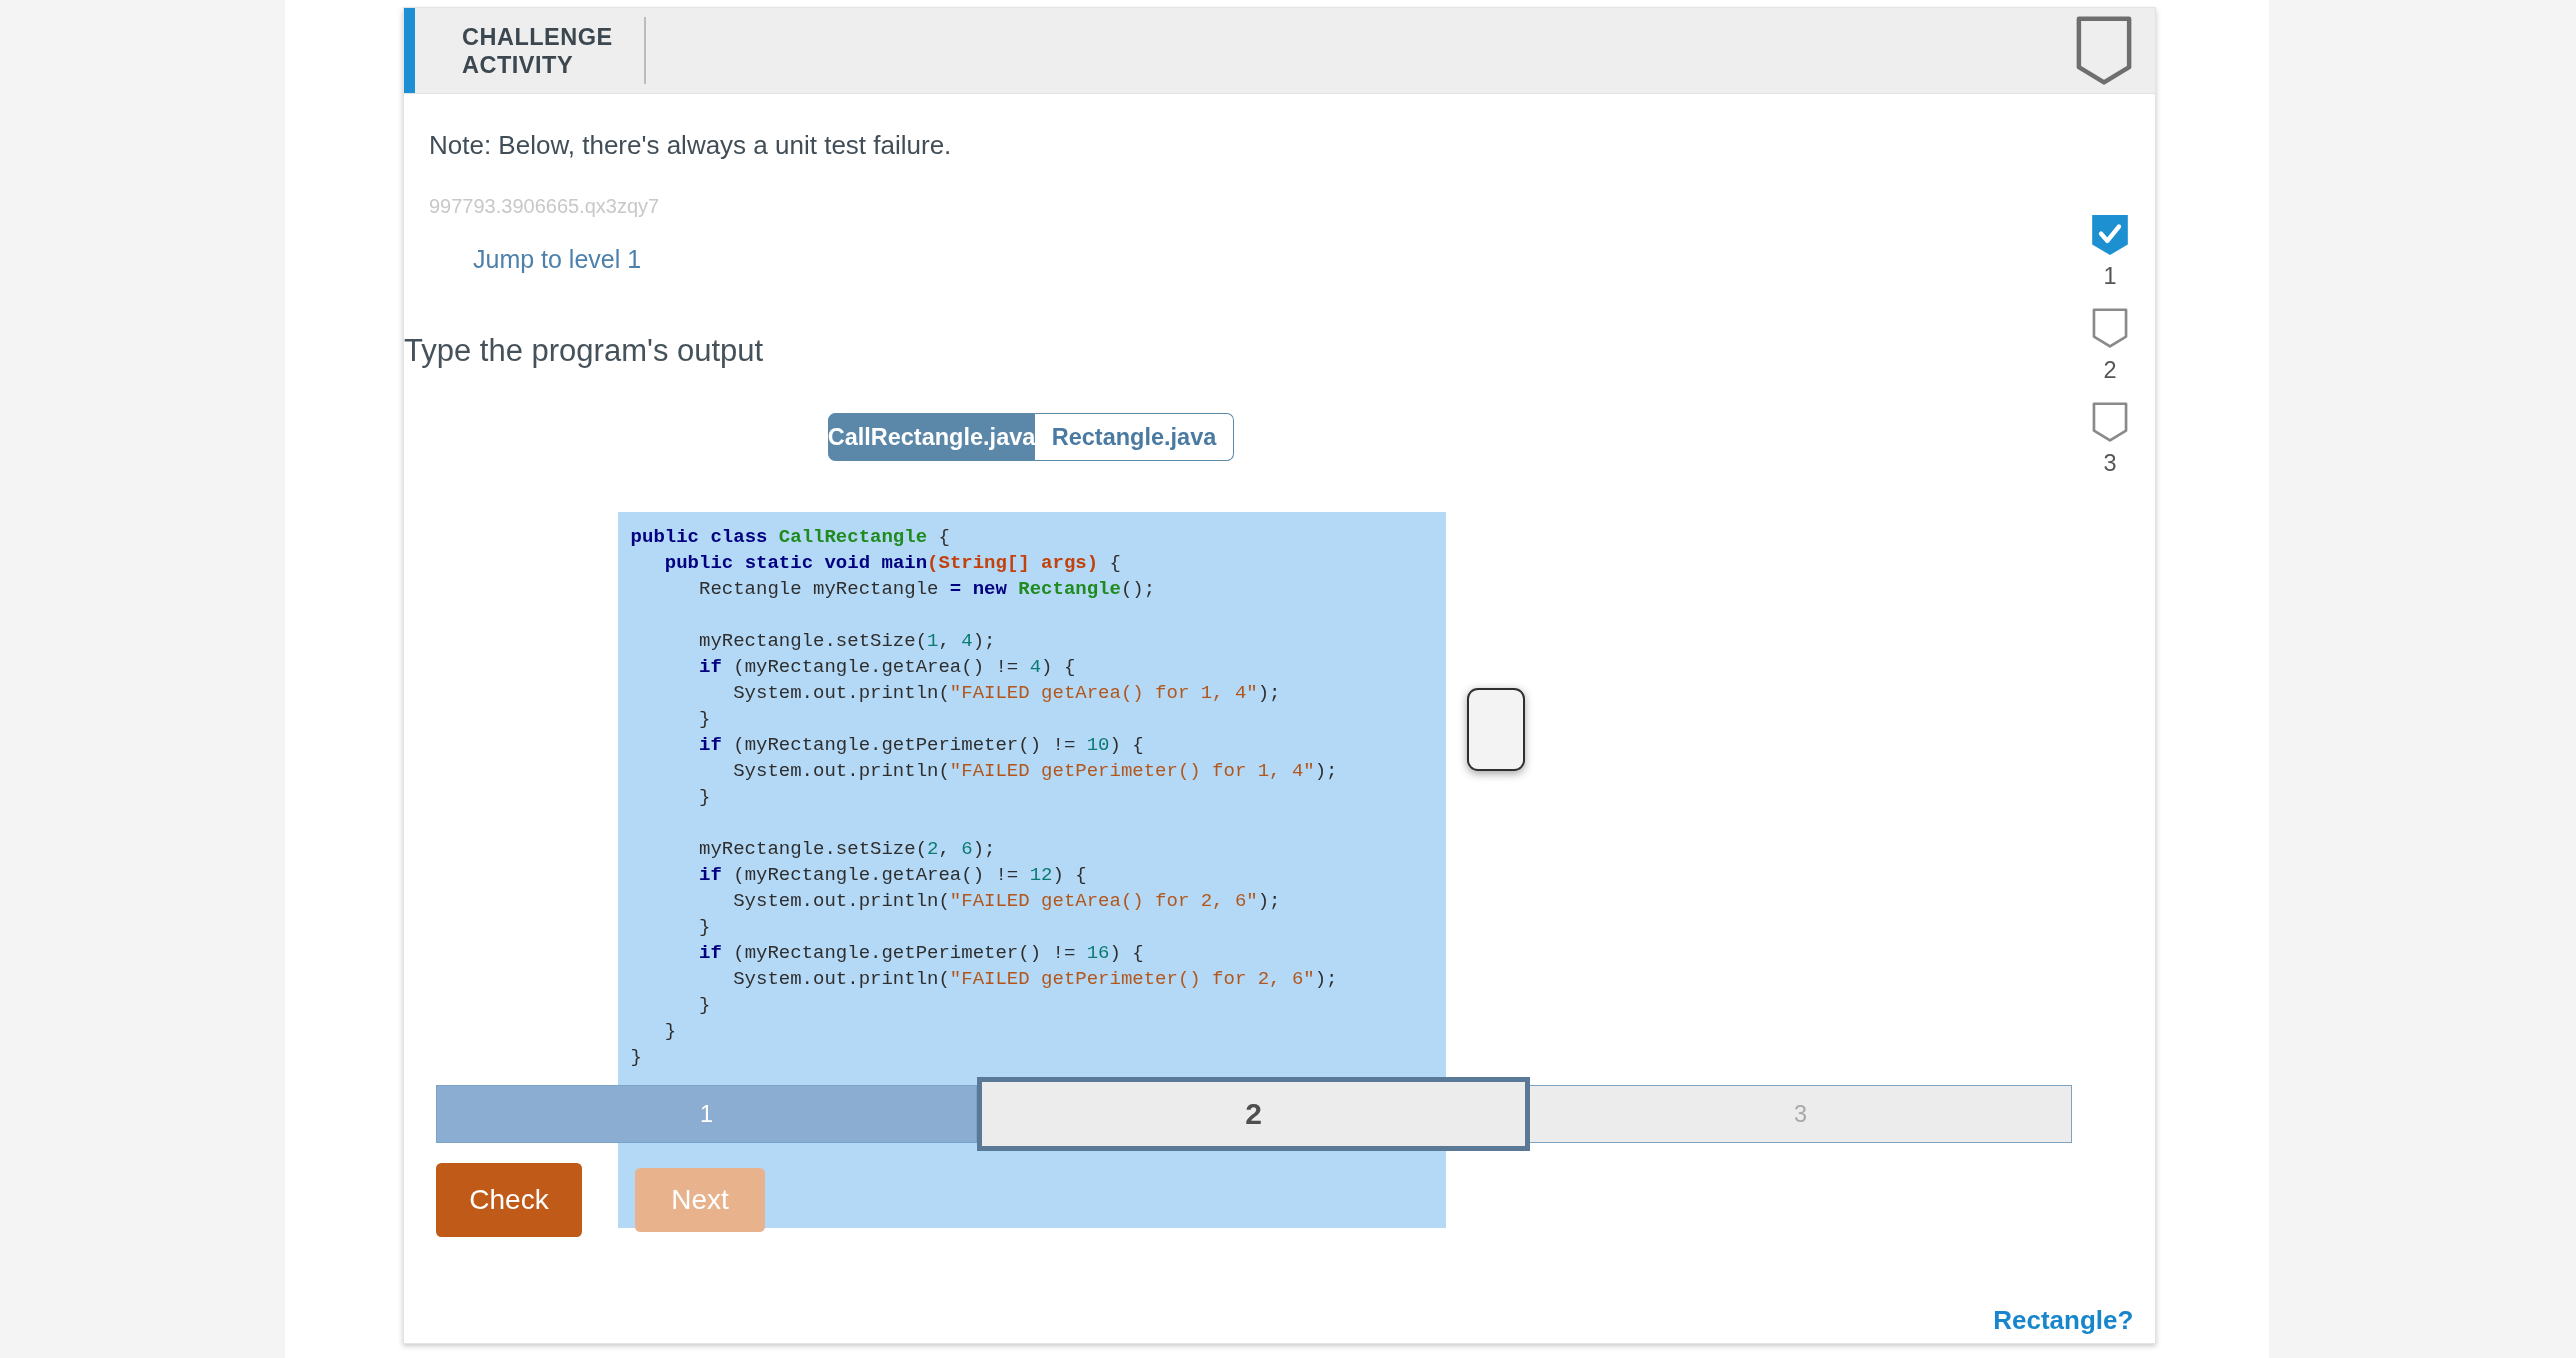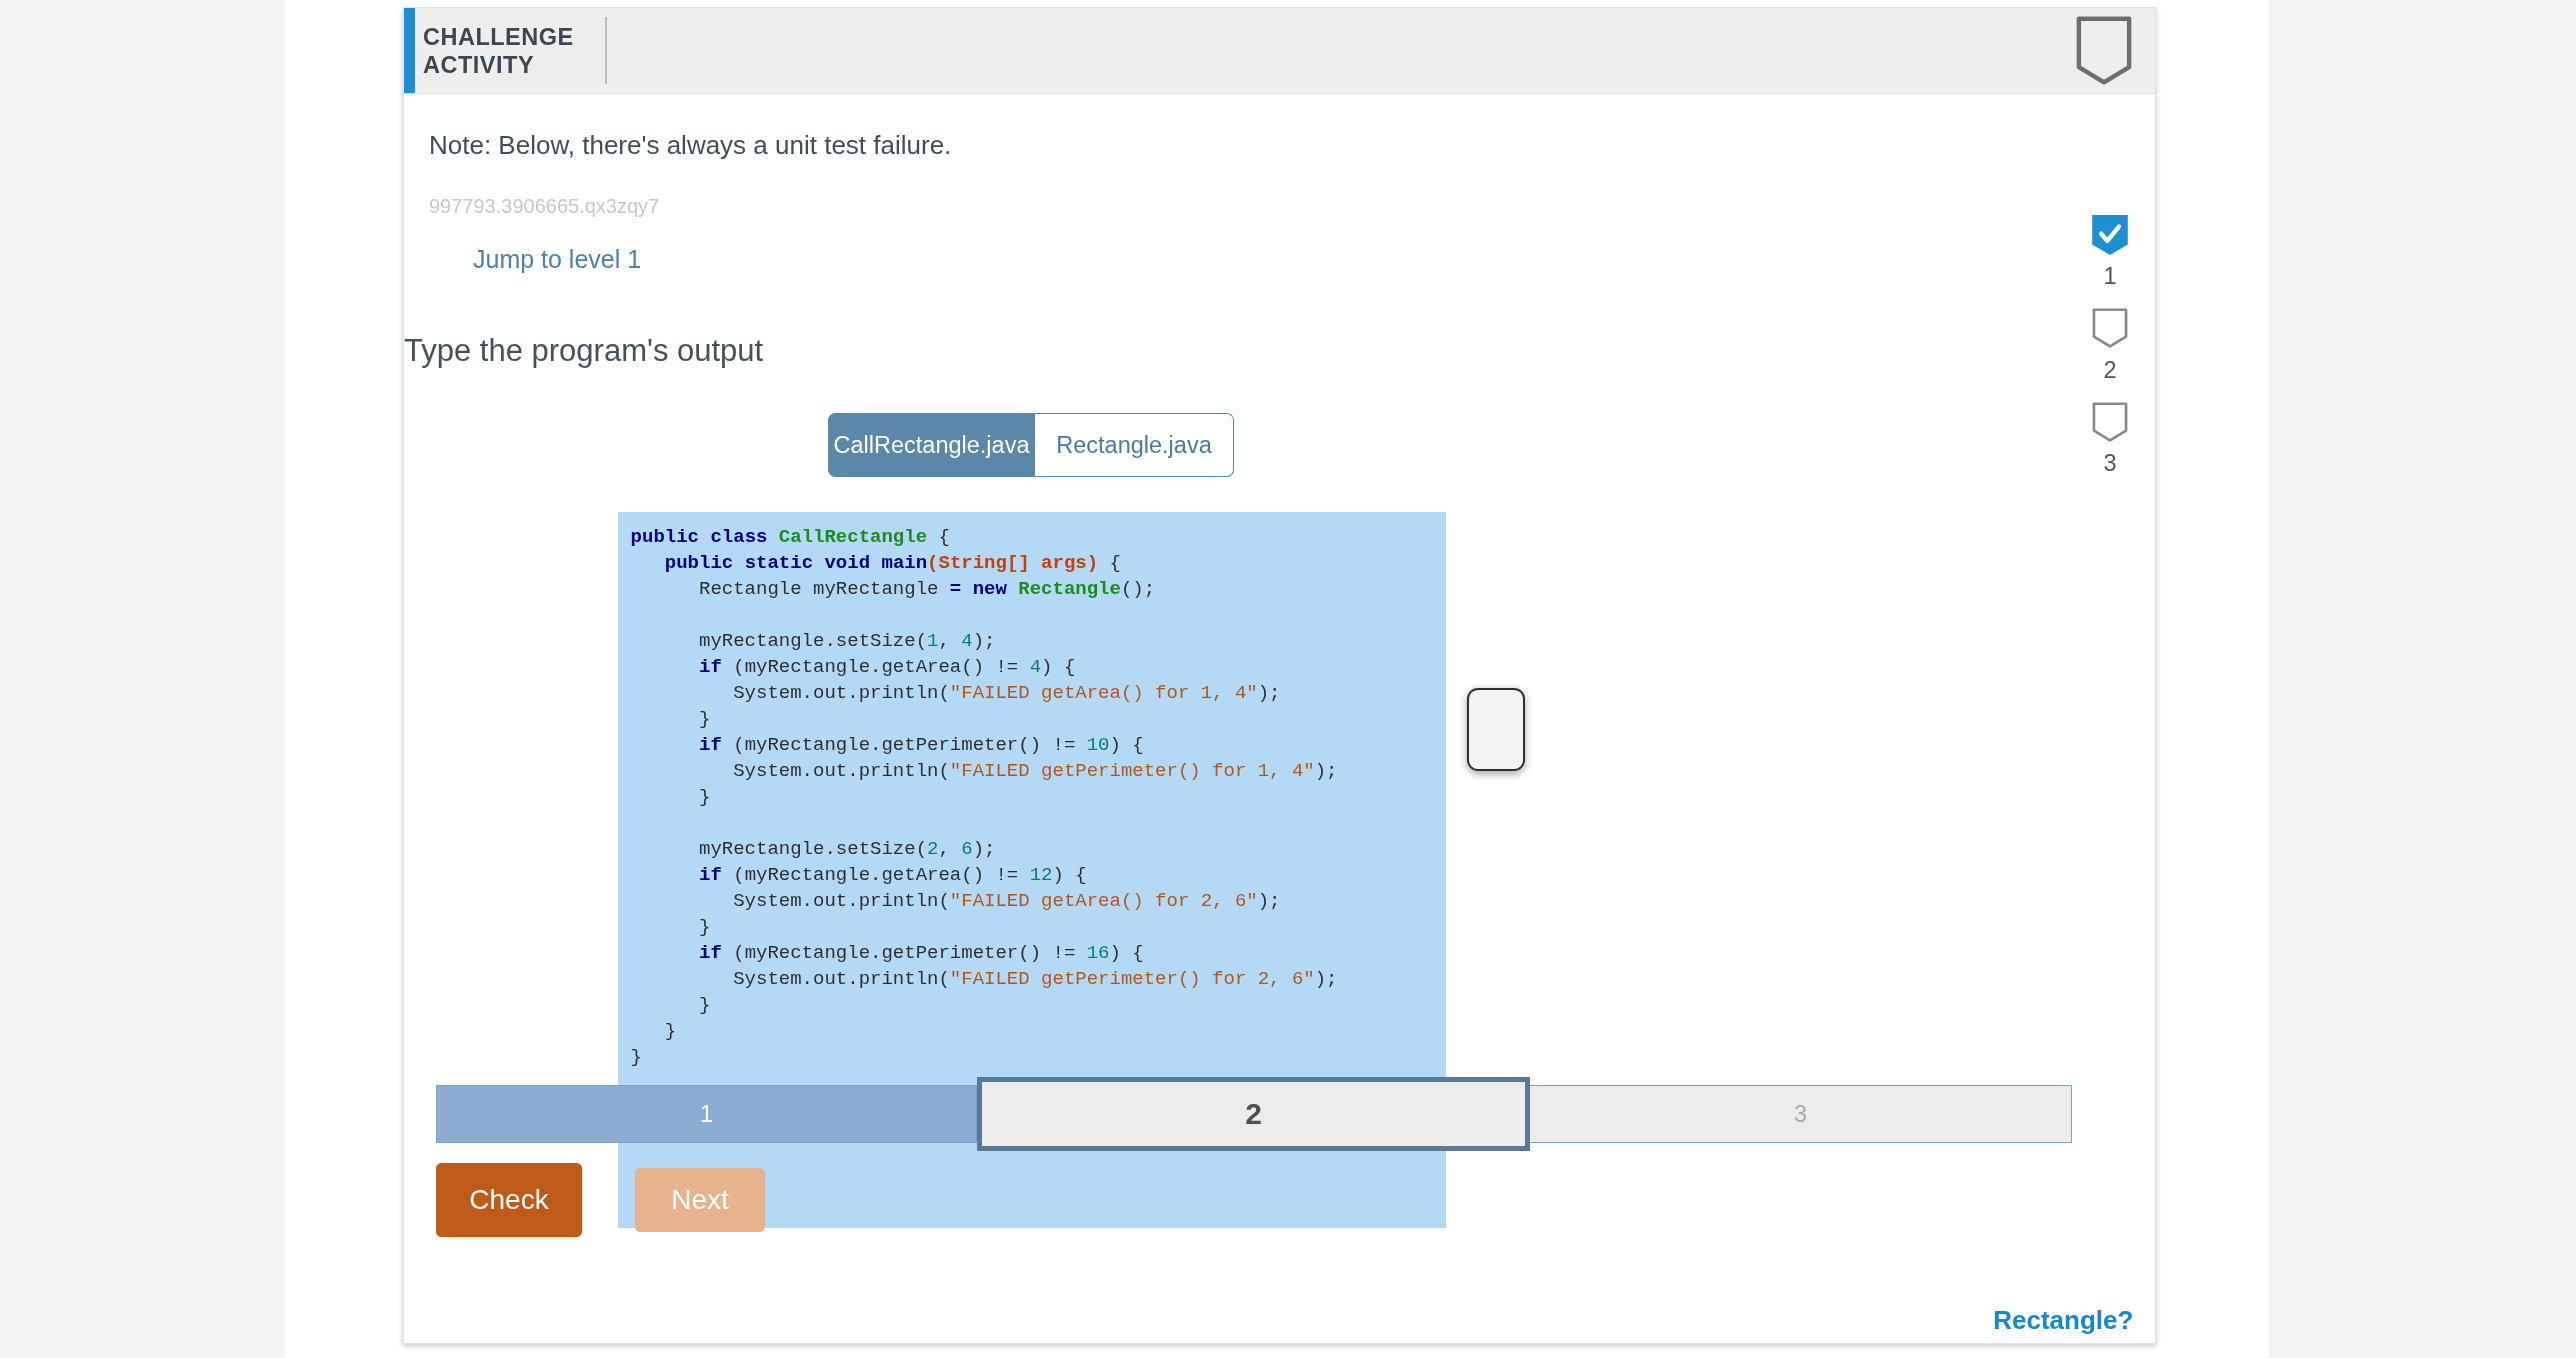--- a/index.html
+++ b/index.html
@@ -10,21 +10,21 @@
 
   .activity-card {
     position:absolute; left:118px; top:7.2px; width:1753px; height:1337px;
     background:#ffffff; border:0.9px solid #e3e3e3;
     box-shadow:0 2.7px 5.4px rgba(0,0,0,0.22);
   }
 
   
   .card-header {
     position:relative; height:86px; background:#eeeeee; border-bottom:0.9px solid #e2e2e2;
-    display:flex; align-items:center; padding-left:19px;
+    display:flex; align-items:center; padding-left:58px;
   }
   .accent-bar { position:absolute; left:0; top:0; bottom:0; width:10.8px; background:#1e8fd2; }
   .kicker { font-size:23.5px; line-height:28px; font-weight:bold; color:#3c4750; letter-spacing:0.5px; }
   .header-divider { width:2.7px; height:67px; background:#bcbcbc; margin:0 27px 0 31px; }
   .card-title { font-size:30px; color:#3a454e; }
   .header-shield { margin-left:auto; margin-right:23.5px; }
 
   
   .note { position:absolute; left:25px; top:122px; font-size:26px; color:#414e58; }
   .activity-id { position:absolute; left:25px; top:187px; font-size:20px; color:#c8c8c8; }
@@ -32,21 +32,21 @@
 
   .prompt-heading { position:absolute; left:0; right:54px; top:325px; font-size:31px; color:#46525a; }
 
   
   .badge-col { position:absolute; right:27px; top:207px; display:flex; flex-direction:column; align-items:center; }
   .badge-unit { display:flex; flex-direction:column; align-items:center; margin-bottom:18px; }
   .badge-label { margin-top:7.2px; font-size:23.5px; color:#555; }
 
   
   .tabs { position:absolute; left:424px; top:405px; display:flex; }
-  .tab { height:64px; display:flex; align-items:center; justify-content:center; font-size:23.5px; font-weight:normal; cursor:pointer; }
+  .tab { height:48px; display:flex; align-items:center; justify-content:center; font-size:23.5px; font-weight:bold; cursor:pointer; }
   .tab-active { width:207px; background:#5b87a9; color:#ffffff; border:1.8px solid #5b87a9; border-radius:7.2px 0 0 7.2px; }
   .tab-inactive { width:199px; background:#ffffff; color:#4a7aa2; border:1.8px solid #5b87a9; border-left:none; border-radius:0 7.2px 7.2px 0; }
 
   
   .code-block {
     position:absolute; left:214px; top:504px; width:828px; height:716px;
     background:#b4d9f6; padding:11.7px 12.6px;
     font-family:"Liberation Mono", monospace; font-size:19px; line-height:26px; color:#2e2e2e;
     white-space:pre;
   }

